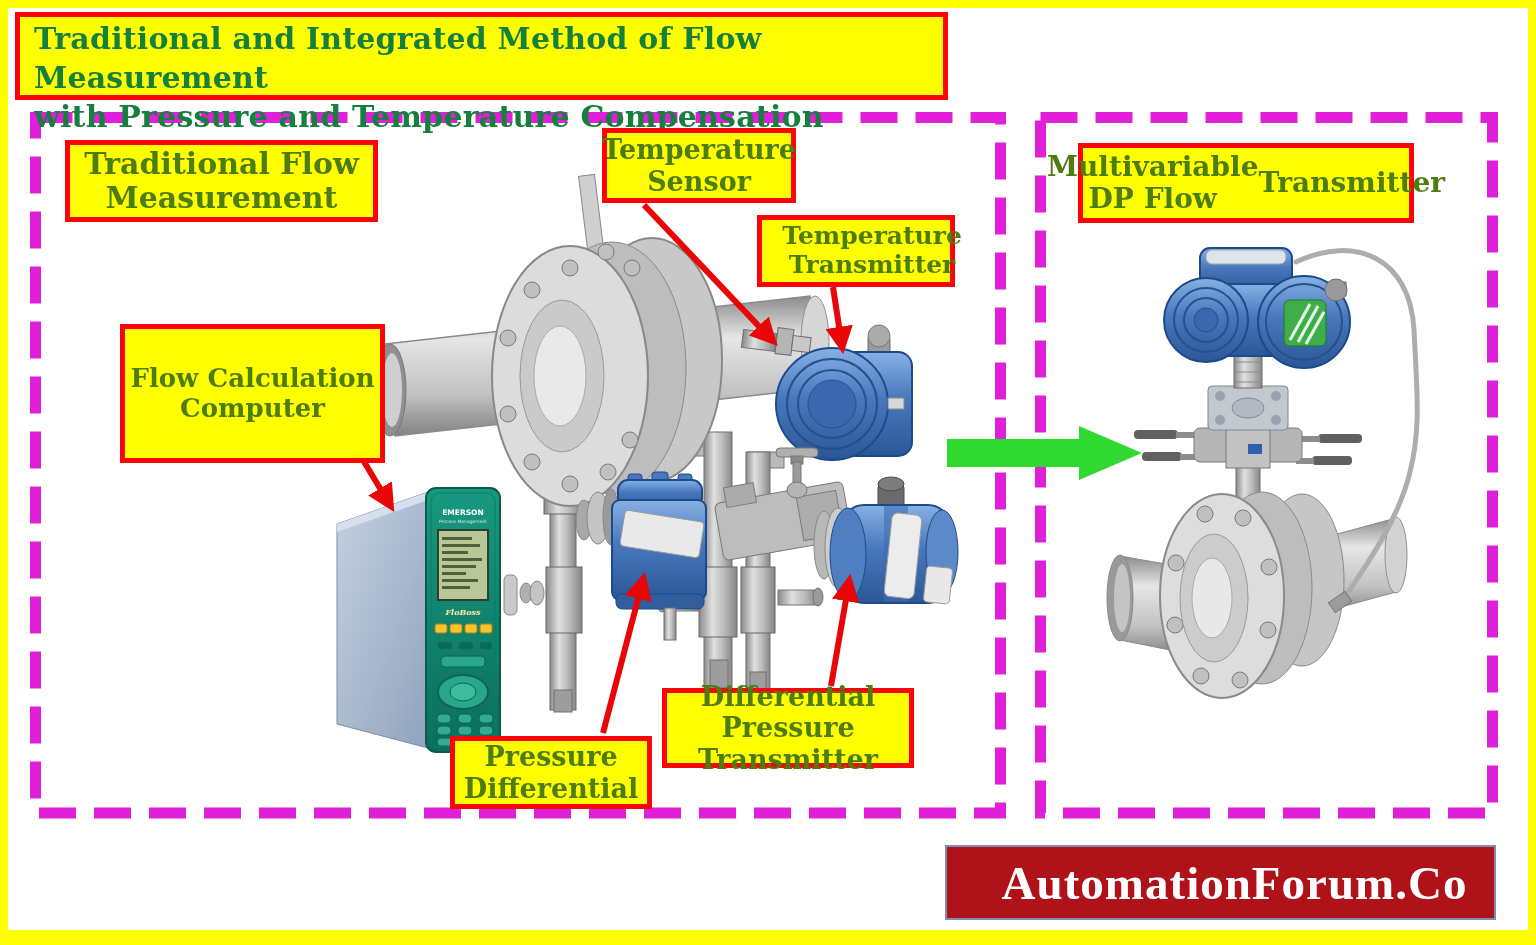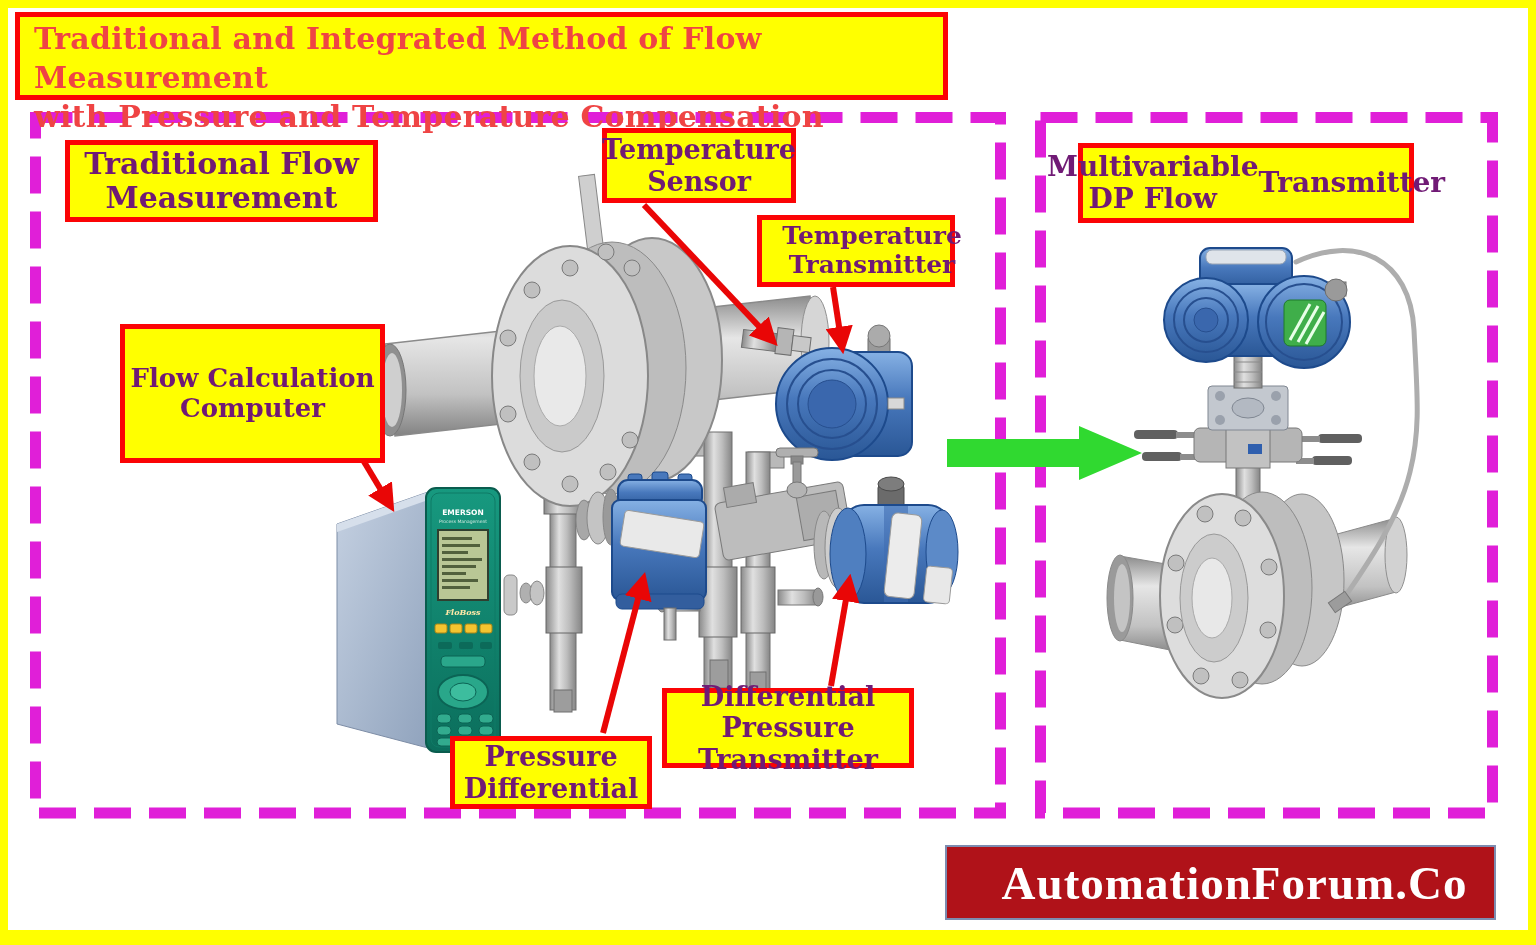--- a/index.html
+++ b/index.html
@@ -2,27 +2,27 @@
 <html><head>
 <meta charset="utf-8">
 <style>
   html,body{margin:0;padding:0;}
   body{background:#ffff00;font-family:"DejaVu Serif",serif;}
   .stage{position:relative;width:1536px;height:945px;background:#ffff00;overflow:hidden;}
   .inner-bg{position:absolute;left:8px;top:8px;width:1520px;height:922px;background:#ffffff;z-index:1;}
   .scene{position:absolute;left:0;top:0;width:1536px;height:945px;z-index:2;}
   .title-box{
     position:absolute;left:15px;top:12px;width:933px;height:88px;box-sizing:border-box;
-    background:#ffff00;border:5px solid #fb0405;color:#ef4444;
+    background:#ffff00;border:5px solid #fb0405;color:#15803d;
     font-weight:bold;font-size:30px;line-height:1.3;text-align:left;
     padding:2px 0 0 14px;z-index:3;letter-spacing:0.2px;
   }
   .label{
     position:absolute;box-sizing:border-box;background:#ffff00;border:5px solid #fb0405;
-    color:#701a75;font-weight:bold;text-align:center;display:flex;align-items:center;
+    color:#4d7c0f;font-weight:bold;text-align:center;display:flex;align-items:center;
     justify-content:center;line-height:1.15;z-index:3;
   }
   .lbl-trad{left:65px;top:140px;width:313px;height:82px;font-size:30px;}
   .lbl-ts{left:602px;top:128px;width:194px;height:75px;font-size:27px;}
   .lbl-tt{left:757px;top:215px;width:198px;height:72px;font-size:25px;padding-left:32px;}
   .lbl-fc{left:120px;top:324px;width:265px;height:139px;font-size:26px;}
   .lbl-pt{left:450px;top:736px;width:202px;height:73px;font-size:27px;}
   .lbl-dpt{left:662px;top:688px;width:252px;height:80px;font-size:27px;}
   .lbl-mv{left:1078px;top:143px;width:336px;height:80px;font-size:28px;flex-direction:row;}
   .logo{

